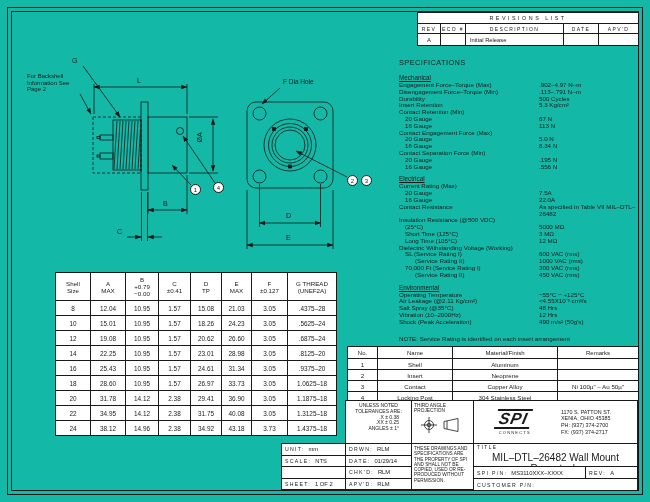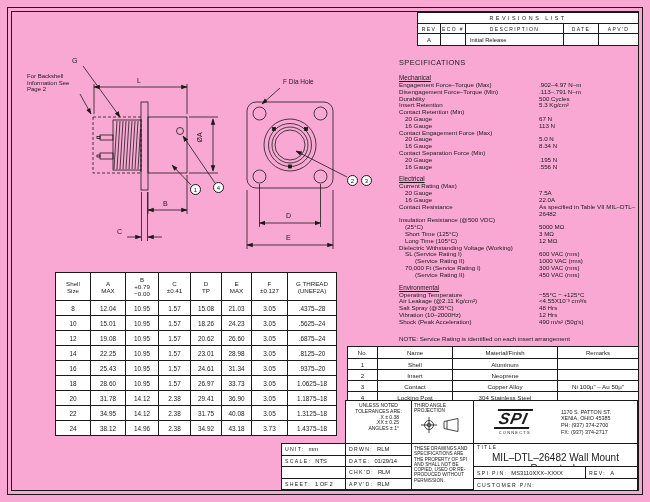--- a/index.html
+++ b/index.html
@@ -1,16 +1,16 @@
 <!DOCTYPE html>
 <html><head>
 <meta charset="utf-8">
 <style>
   html,body{margin:0;padding:0;background:#e8e8e8}
-  .page{position:relative;width:650px;height:502px;background:#f9a8d4;font-family:"Liberation Sans",sans-serif;color:#1a1a1a;overflow:hidden}
+  .page{position:relative;width:650px;height:502px;background:#14b8a6;font-family:"Liberation Sans",sans-serif;color:#1a1a1a;overflow:hidden}
   .page *{box-sizing:border-box}
   .b1{position:absolute;left:7px;top:7px;width:636px;height:488px;border:1.5px solid #1a1a1a}
   .b2{position:absolute;left:11px;top:11px;width:628px;height:480px;border:1px solid #1a1a1a}
   svg.draw{position:absolute;left:0;top:0;pointer-events:none}
 
   table{border-collapse:collapse;position:absolute;table-layout:fixed;background:#fff}
   td,th{border:1px solid #1a1a1a;padding:0;text-align:center;font-weight:normal;overflow:hidden;vertical-align:middle}
 
   #rev-table{left:417px;top:12px;width:221px;font-size:5.6px}
   #rev-table .rev-title{letter-spacing:2.5px;height:11px;font-size:5.4px}

